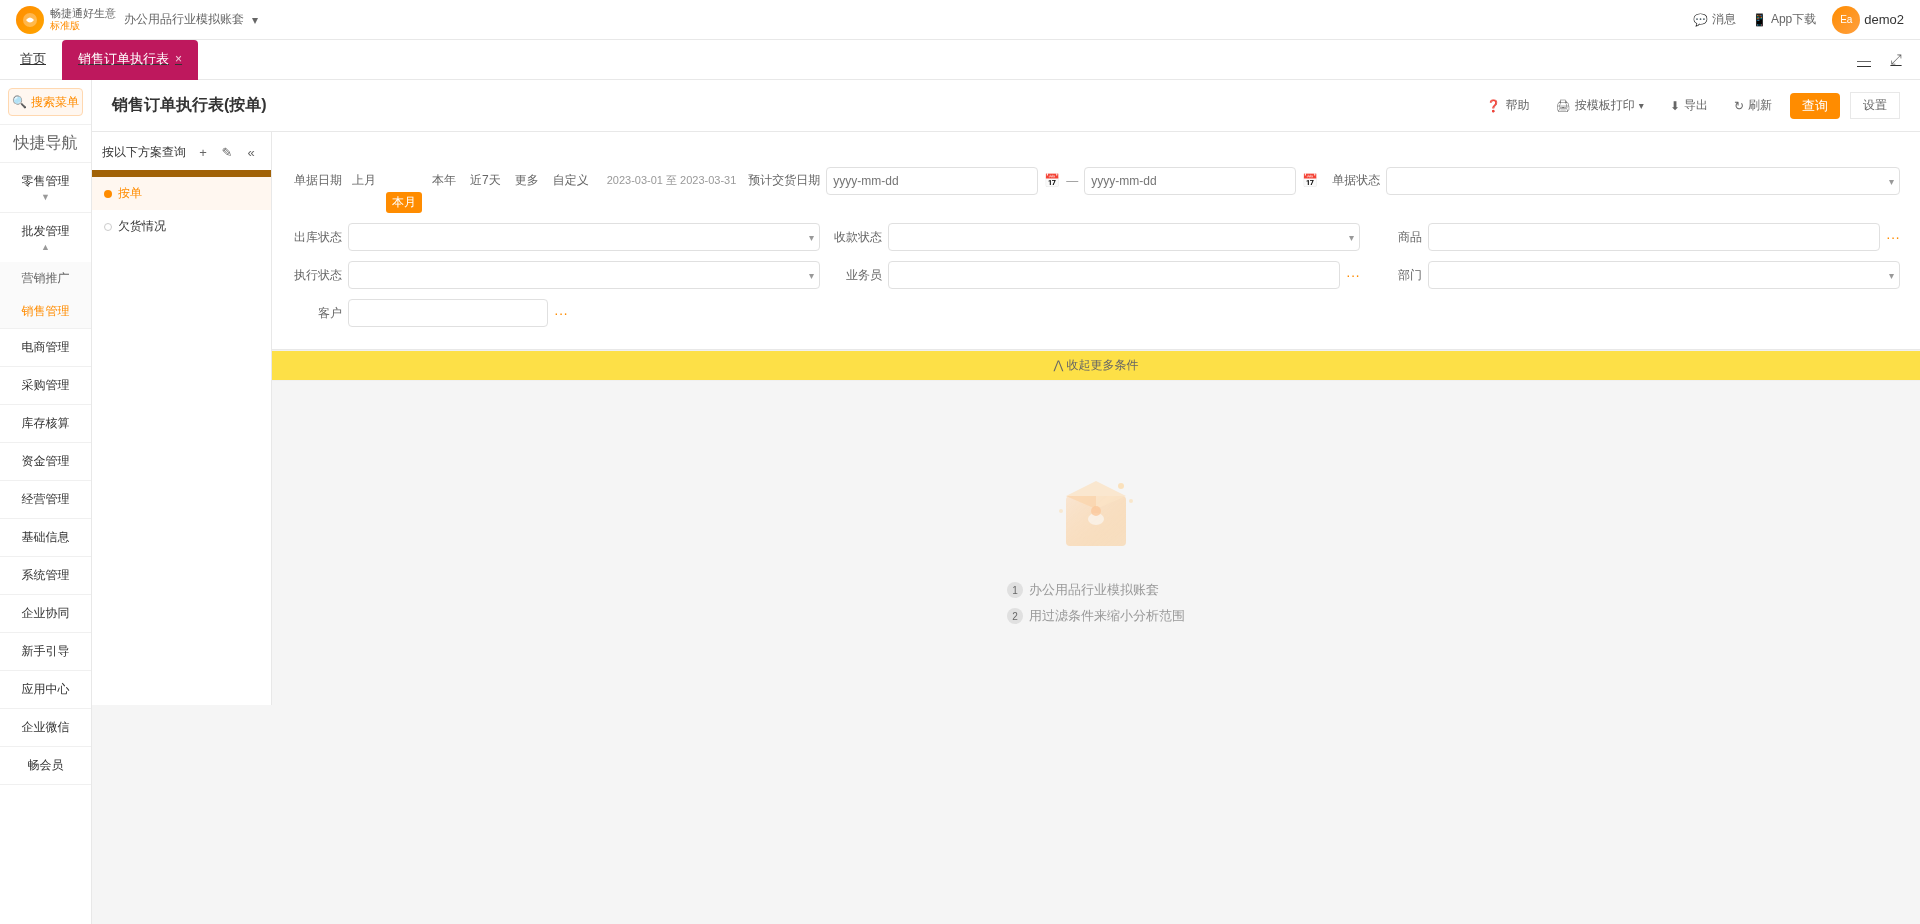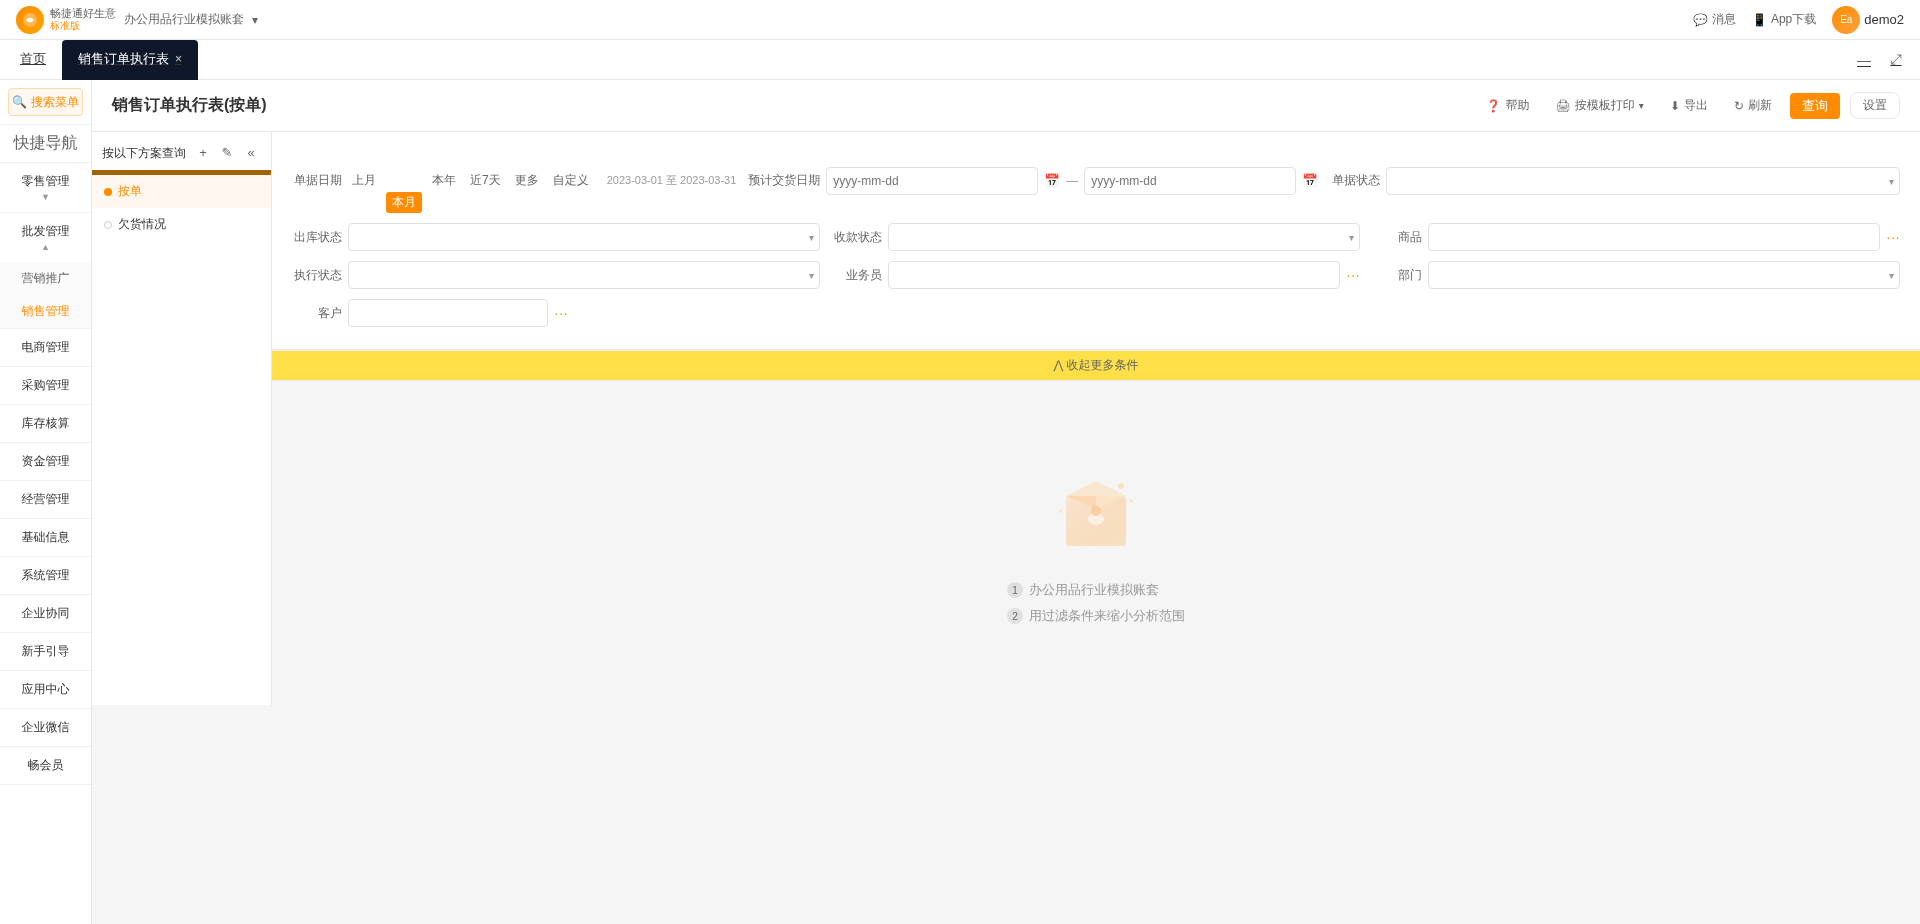--- a/index.html
+++ b/index.html
@@ -95,21 +95,21 @@
       align-items: center;
       padding: 0 16px;
       cursor: pointer;
       font-size: 13px;
       color: #666;
       border-bottom: 2px solid transparent;
       position: relative;
     }
     .tab-item.active {
       color: #fff;
-      background: #0f172a;
+      background: #be185d;
       border-radius: 4px 4px 0 0;
     }
     .tab-item.home {
       color: #333;
       font-weight: 500;
     }
     .tab-close {
       margin-left: 6px;
       font-size: 12px;
       color: rgba(255,255,255,0.8);
@@ -242,38 +242,38 @@
       background: #ff8c00;
       color: white;
       border-radius: 4px;
       padding: 4px 12px;
       font-size: 13px;
     }
     .header-btn.settings {
       background: #fff;
       border: 1px solid #e8e8e8;
       color: #666;
-      border-radius: 8px;
+      border-radius: 0;
       padding: 4px 12px;
     }
 
     
     .left-panel {
       width: 180px;
       background: #fff;
       border-right: 1px solid #e8e8e8;
       flex-shrink: 0;
       padding: 10px 0;
     }
     .left-panel-header {
       display: flex;
-      align-items: flex-end;
+      align-items: center;
       justify-content: space-between;
       padding: 0 10px 8px 10px;
-      border-bottom: 5px solid #a16207;
+      border-bottom: 7px solid #a16207;
       font-size: 12px;
       color: #333;
       font-weight: 500;
     }
     .left-panel-icons {
       display: flex;
       gap: 4px;
     }
     .icon-btn {
       width: 20px;

